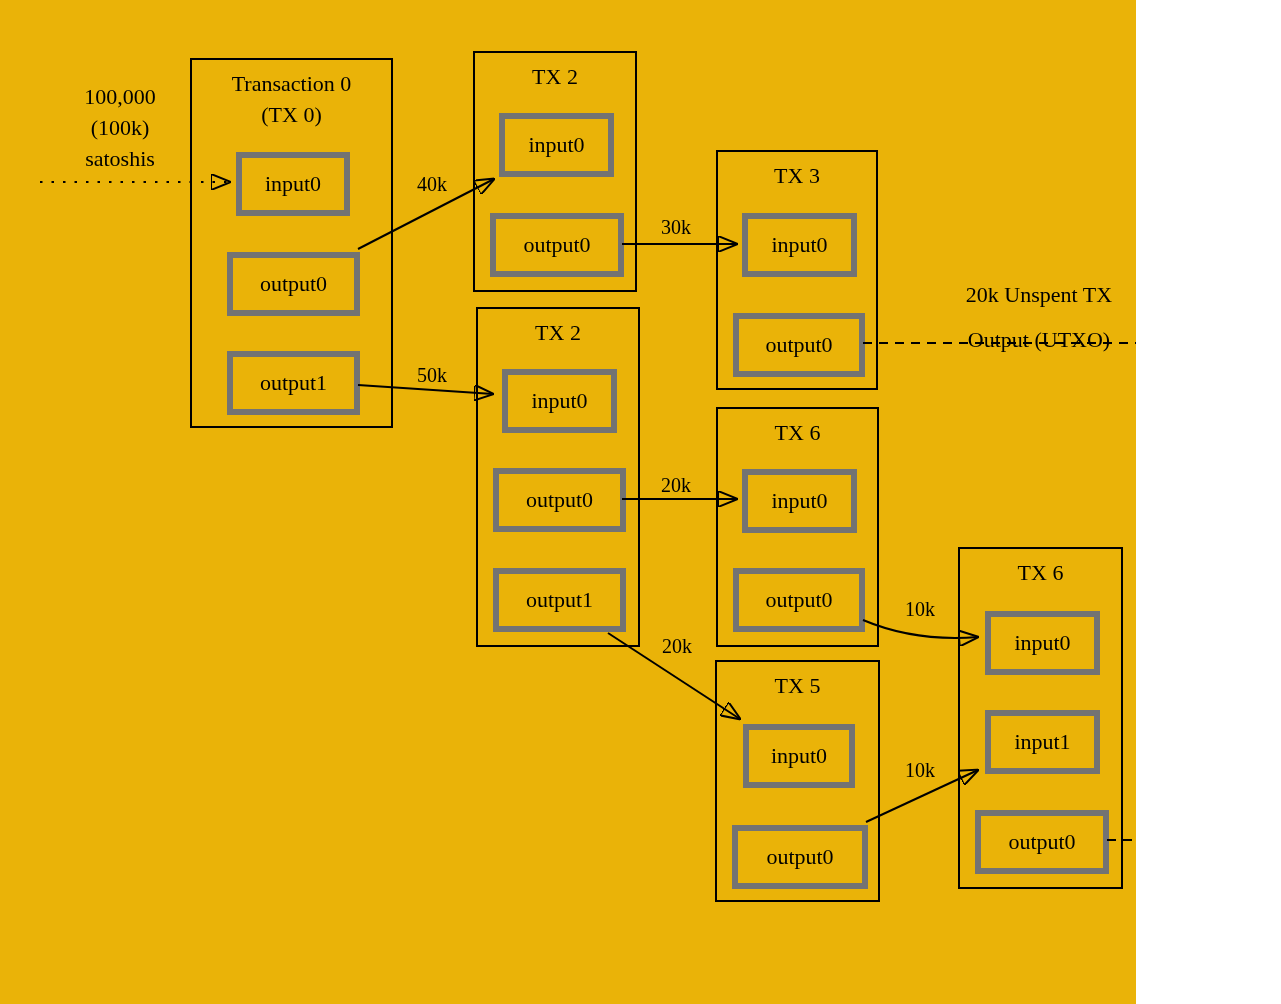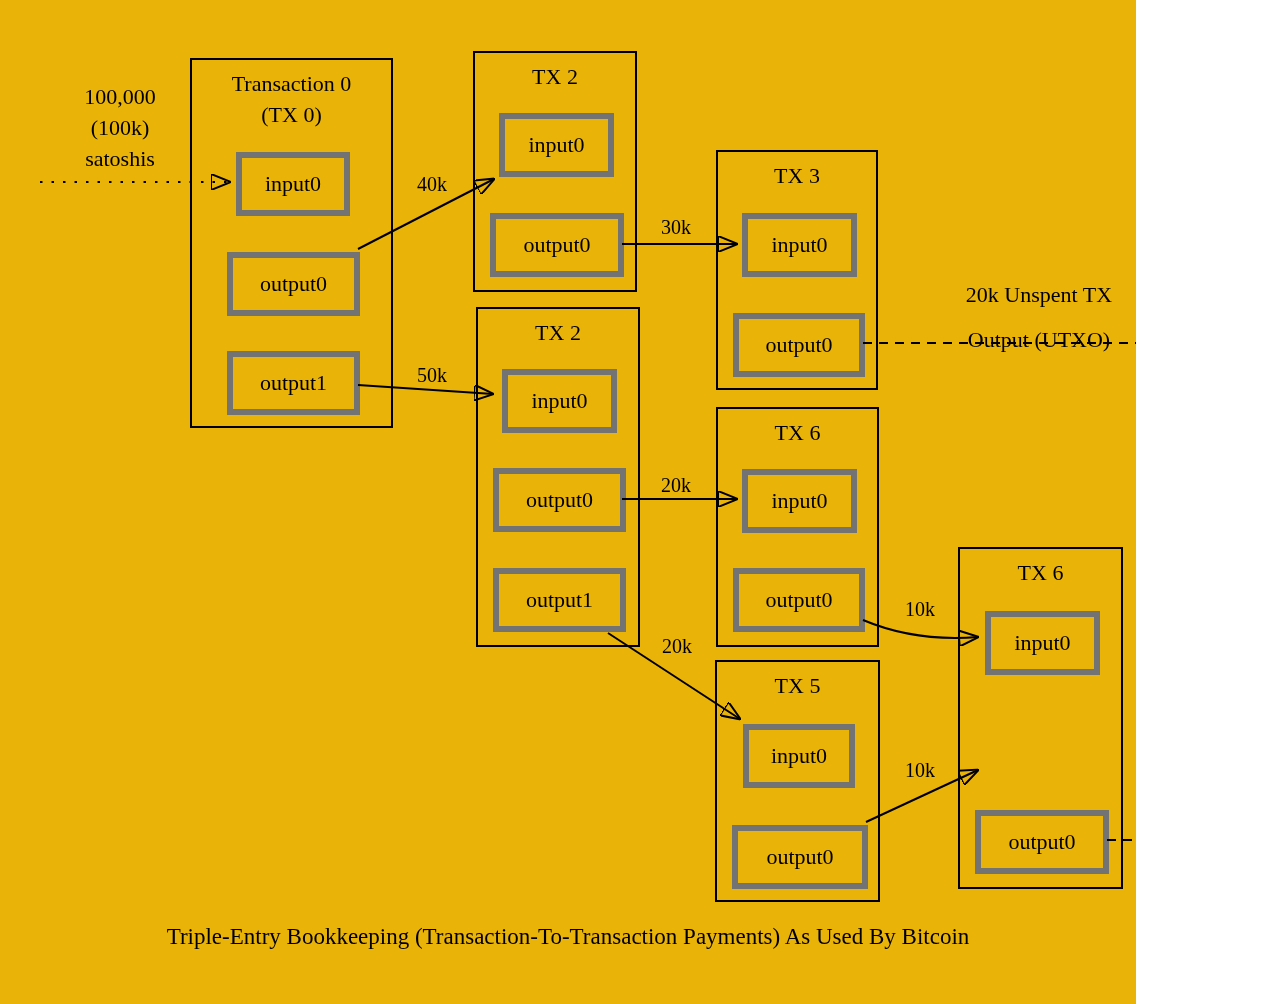--- a/index.html
+++ b/index.html
@@ -141,20 +141,23 @@
     </div>
     <div class="slot" style="left:15px;top:163px;width:136px;height:64px;">
       <span>output0</span>
     </div>
   </div>
 
   <div class="txbox" style="left:958px;top:547px;width:165px;height:342px;">
     <div class="txtitle">TX 6</div>
     <div class="slot" style="left:25px;top:62px;width:115px;height:64px;">
       <span>input0</span>
+    </div>
+    <div class="slot" style="left:25px;top:161px;width:115px;height:64px;">
+      <span>input1</span>
     </div>
     <div class="slot" style="left:15px;top:261px;width:134px;height:64px;">
       <span>output0</span>
     </div>
   </div>
 
   <svg class="overlay" width="1281" height="1004" viewBox="0 0 1281 1004">
     <defs>
       <marker id="ah" markerUnits="userSpaceOnUse" markerWidth="20" markerHeight="16" refX="19" refY="8" orient="auto">
         <path d="M0,0 L20,8 L0,16 Z" fill="#000" stroke="none"></path>
@@ -188,15 +191,14 @@
 
   <div class="mlabel mlabel-wide" style="left:1039px;top:311px;">
     <div class="ln">20k Unspent TX</div>
     <div class="ln">Output (UTXO)</div>
   </div>
   <div class="mlabel" style="left:1175px;top:808px;">
     <div class="ln">10k</div>
     <div class="ln">UTXO</div>
   </div>
 
-  <div id="caption">Triple-Entry Bookkeeping (Transaction-To-Transaction Payments) As Used By Bitcoin</div>
 
 </div>
 
 </body></html>

